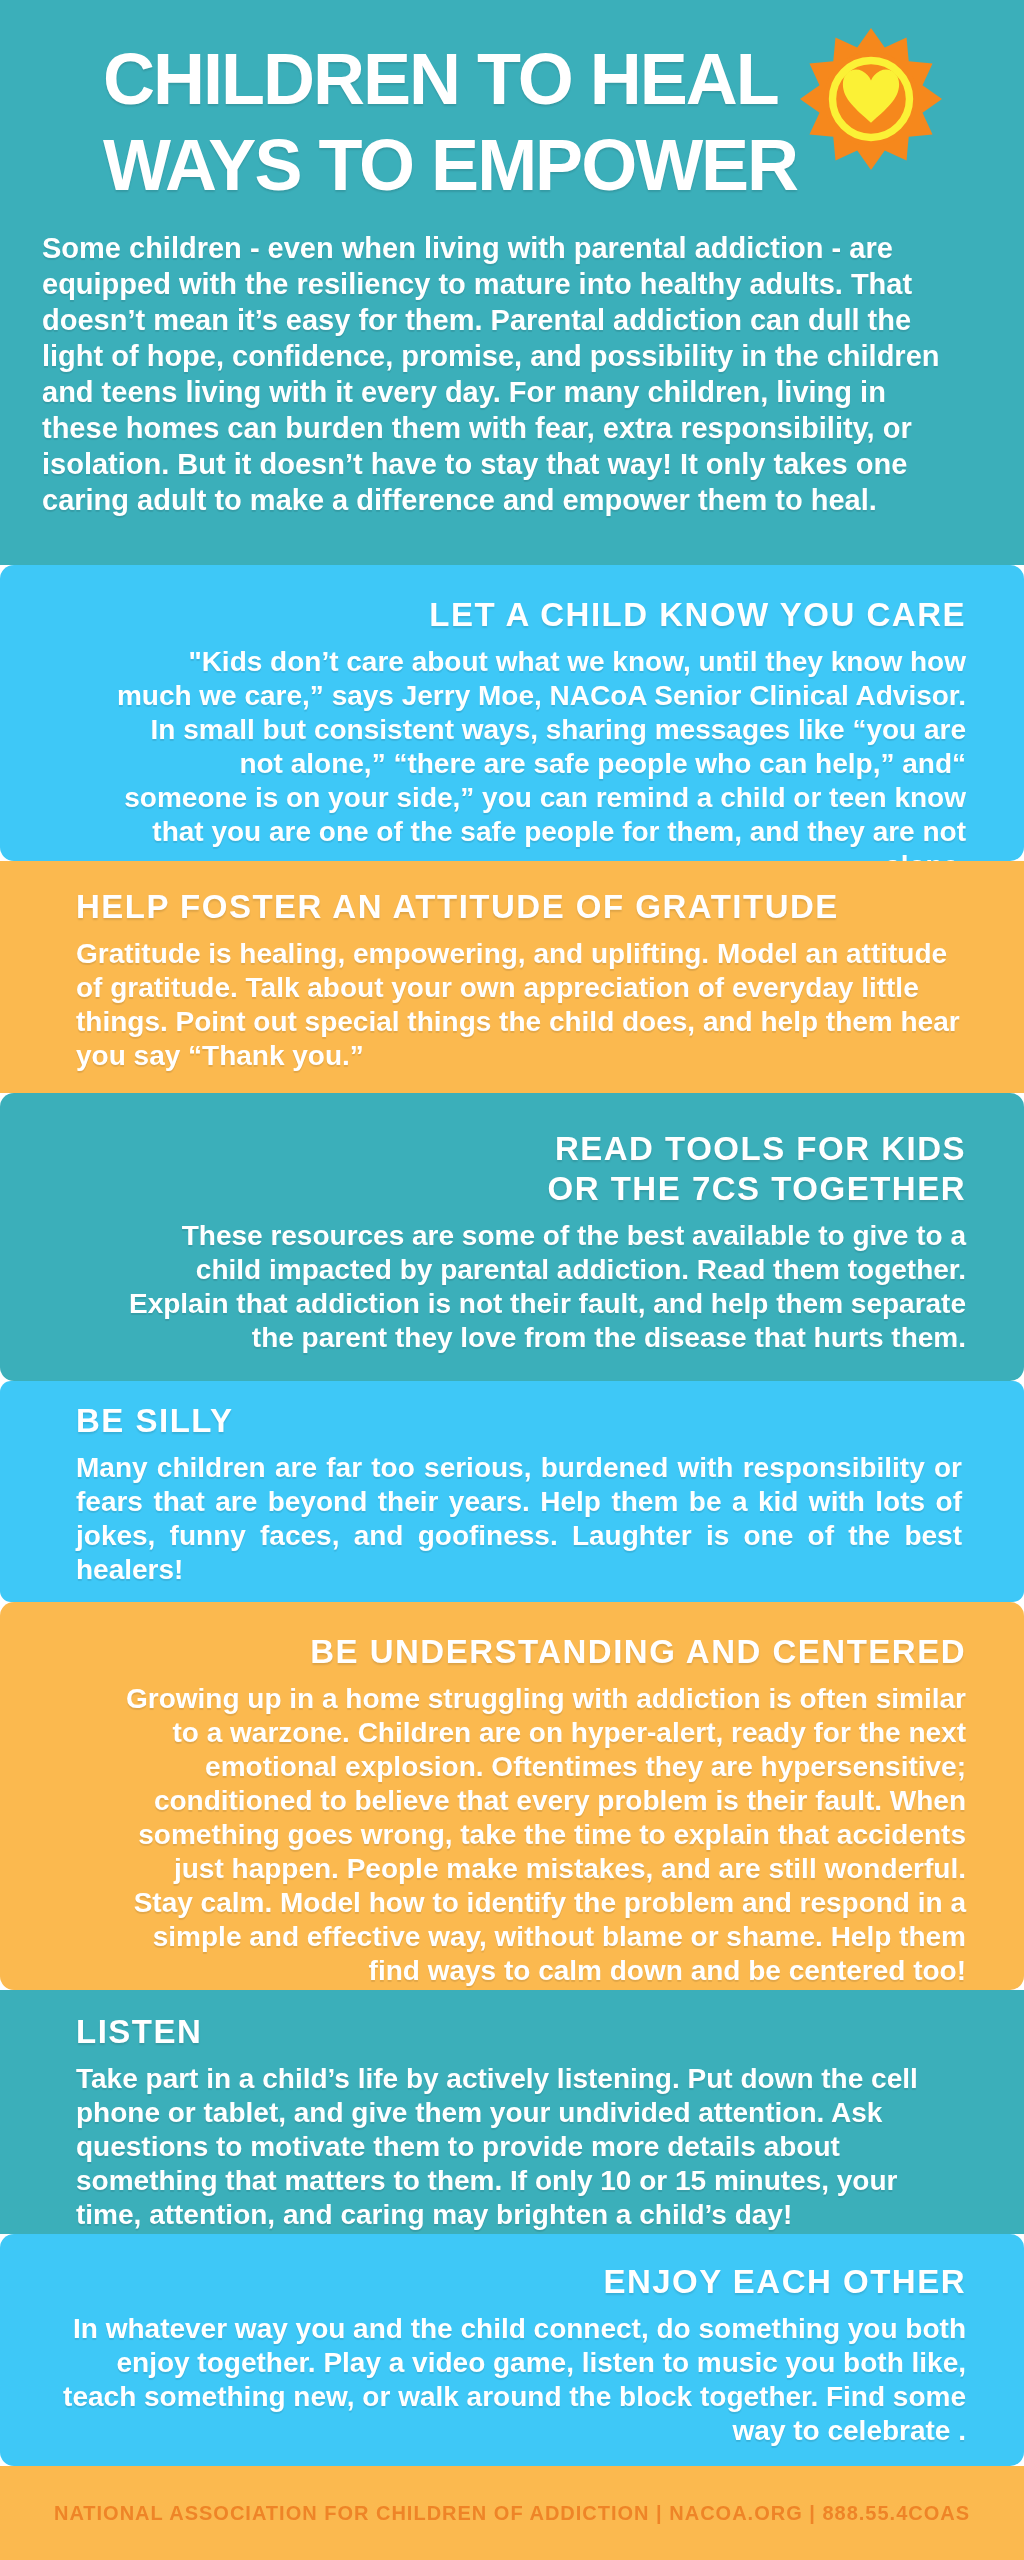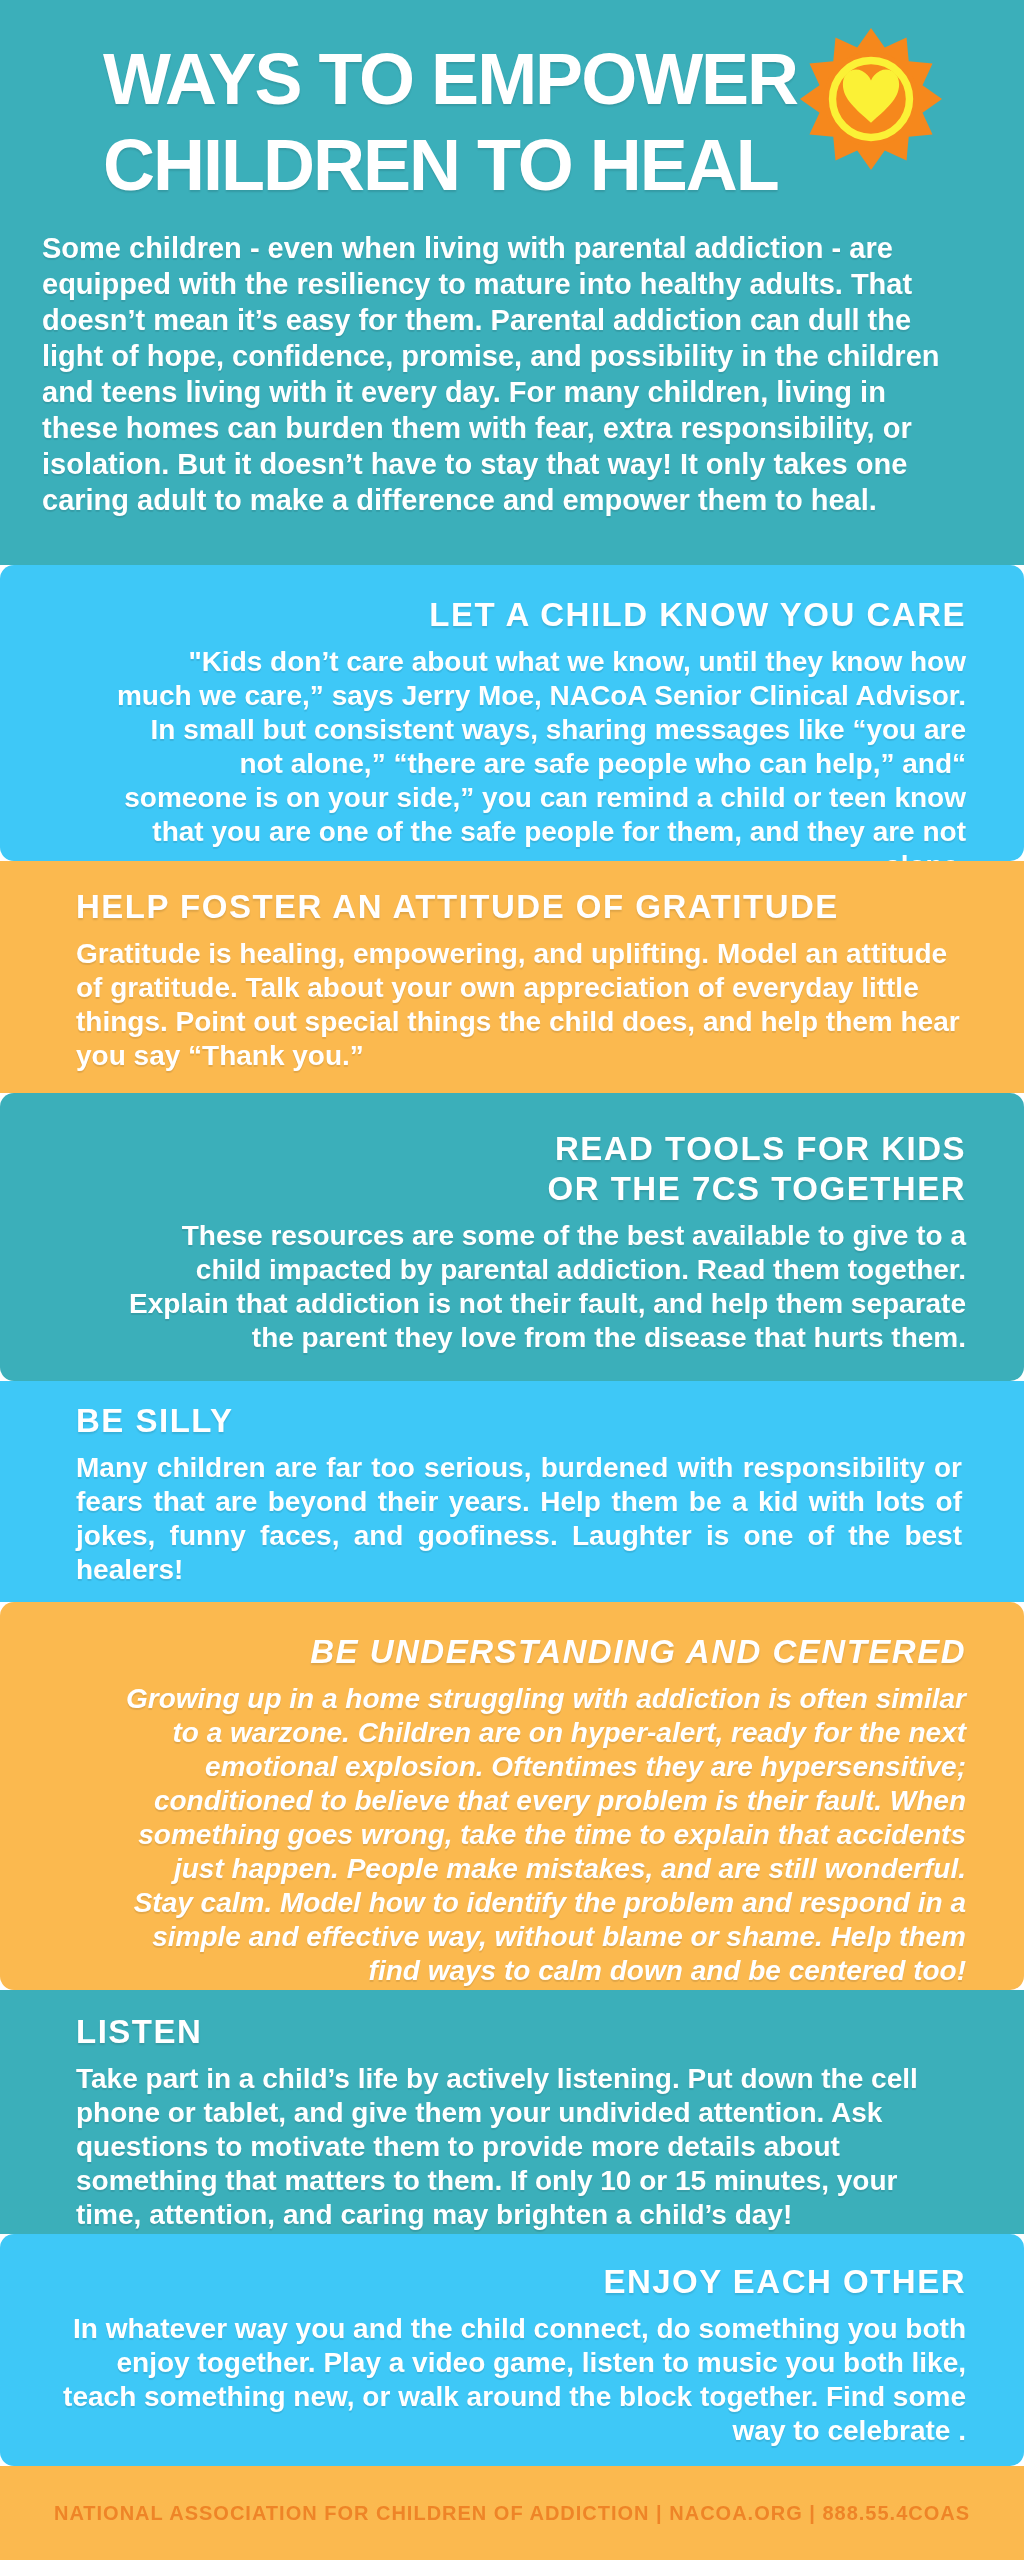--- a/index.html
+++ b/index.html
@@ -52,22 +52,22 @@
     font-size:28px;line-height:34px;
     text-shadow:0 2px 1px rgba(0,0,0,0.10);
   }
   .align-right{text-align:right;padding-left:110px;padding-right:58px;border-radius:14px;}
   .align-left{text-align:left;padding-left:76px;padding-right:62px;}
   .just .body{text-align:justify;-moz-text-align-last:left;text-align-last:left;}
 
   .s2{height:296px;padding-top:30px;}
   .s3{height:232px;padding-top:26px;}
   .s4{height:288px;padding-top:36px;}
-  .s5{height:221px;padding-top:20px;}
-  .s6{height:388px;padding-top:30px;font-style:italic;}
+  .s5{height:221px;padding-top:20px;border-radius:11px;}
+  .s6{height:388px;padding-top:30px;}
   .s7{height:244px;padding-top:22px;}
   .s8{height:232px;padding-top:28px;padding-left:44px;}
 
   
   .footer{
     height:94px;
     display:flex;align-items:center;justify-content:center;
     color:var(--footer_text);
     font-size:20px;letter-spacing:1px;
     text-align:center;
@@ -81,22 +81,22 @@
   <header class="sec bg-teal header">
     <div class="sun">
       <svg viewBox="0 0 100 100" width="148" height="148" aria-hidden="true">
         <polygon fill="var(--sun_orange)" points="50,2 59.3,15.2 74,8.4 75.5,24.5 91.6,26 84.8,40.7 98,50 84.8,59.3 91.6,74 75.5,75.5 74,91.6 59.3,84.8 50,98 40.7,84.8 26,91.6 24.5,75.5 8.4,74 15.2,59.3 2,50 15.2,40.7 8.4,26 24.5,24.5 26,8.4 40.7,15.2"></polygon>
         <circle cx="50" cy="50" r="32" fill="var(--sun_orange)"></circle>
         <circle cx="50" cy="50" r="26" fill="var(--sun_orange)" stroke="var(--sun_yellow)" stroke-width="5"></circle>
         <path fill="var(--sun_yellow)" d="M50 66 C 40 57, 31 50, 31 40 C 31 32, 38 28, 44 31 C 47 32.5, 49 35, 50 37.5 C 51 35, 53 32.5, 56 31 C 62 28, 69 32, 69 40 C 69 50, 60 57, 50 66 Z"></path>
       </svg>
     </div>
     <h1 class="main-title">
+      <span>CHILDREN TO HEAL</span>
       <span>WAYS TO EMPOWER</span>
-      <span>CHILDREN TO HEAL</span>
     </h1>
     <p class="intro">Some children - even when living with parental addiction - are equipped with the resiliency to mature into healthy adults. That doesn’t mean it’s easy for them. Parental addiction can dull the light of hope, confidence, promise, and possibility in the children and teens living with it every day. For many children, living in these homes can burden them with fear, extra responsibility, or isolation. But it doesn’t have to stay that way! It only takes one caring adult to make a difference and empower them to heal.</p>
   </header>
 
   <section class="sec bg-blue s2 align-right">
     <h2>LET A CHILD KNOW YOU CARE</h2>
     <p class="body">"Kids don’t care about what we know, until they know how much we care,” says Jerry Moe, NACoA Senior Clinical Advisor. In small but consistent ways, sharing messages like “you are not alone,” “there are safe people who can help,” and“ someone is on your side,” you can remind a child or teen know that you are one of the safe people for them, and they are not alone.</p>
   </section>
 
   <section class="sec bg-orange s3 align-left">

